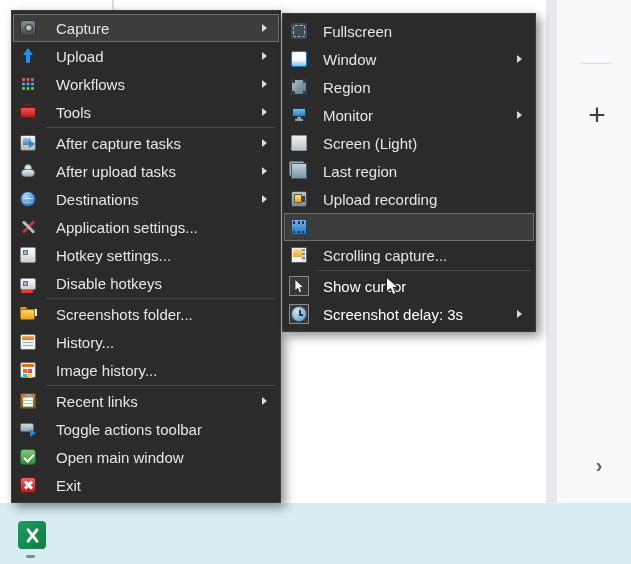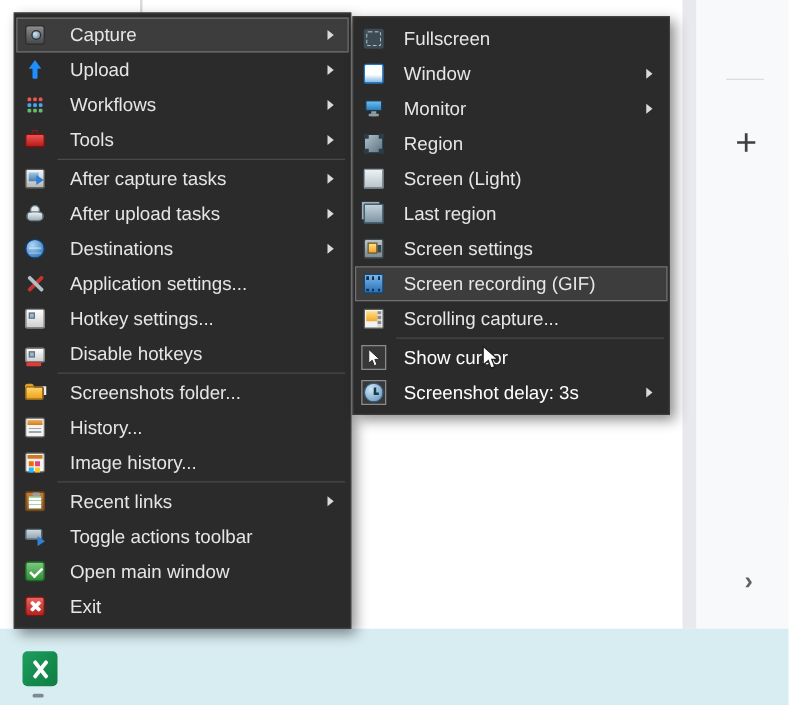--- a/index.html
+++ b/index.html
@@ -284,54 +284,53 @@
   </div>
   <div class="mi">
     <span class="iw">
         <span class="ico i-window"></span>
       </span>
     <span class="lbl">Window</span>
     <span class="arr"></span>
   </div>
   <div class="mi">
     <span class="iw">
+        <span class="ico i-region"></span>
+      </span>
+    <span class="lbl">Region</span>
+  </div>
+  <div class="mi">
+    <span class="iw">
         <span class="ico i-monitor"></span>
       </span>
     <span class="lbl">Monitor</span>
     <span class="arr"></span>
   </div>
   <div class="mi">
     <span class="iw">
-        <span class="ico i-region"></span>
-      </span>
-    <span class="lbl">Region</span>
-  </div>
-  <div class="mi">
-    <span class="iw">
         <span class="ico i-regionlight"></span>
       </span>
     <span class="lbl">Screen (Light)</span>
   </div>
   <div class="mi">
     <span class="iw">
         <span class="ico i-lastregion"></span>
       </span>
     <span class="lbl">Last region</span>
   </div>
   <div class="mi">
     <span class="iw">
         <span class="ico i-screenrec"></span>
       </span>
-    <span class="lbl">Screen settings</span>
+    <span class="lbl">Upload recording</span>
   </div>
   <div class="mi sel">
     <span class="iw">
         <span class="ico i-gif"></span>
       </span>
-    <span class="lbl">Screen recording (GIF)</span>
   </div>
   <div class="mi">
     <span class="iw">
         <span class="ico i-scrollcap"></span>
       </span>
     <span class="lbl">Scrolling capture...</span>
   </div>
   <div class="sep"></div>
   <div class="mi bold">
     <span class="iw checked">

